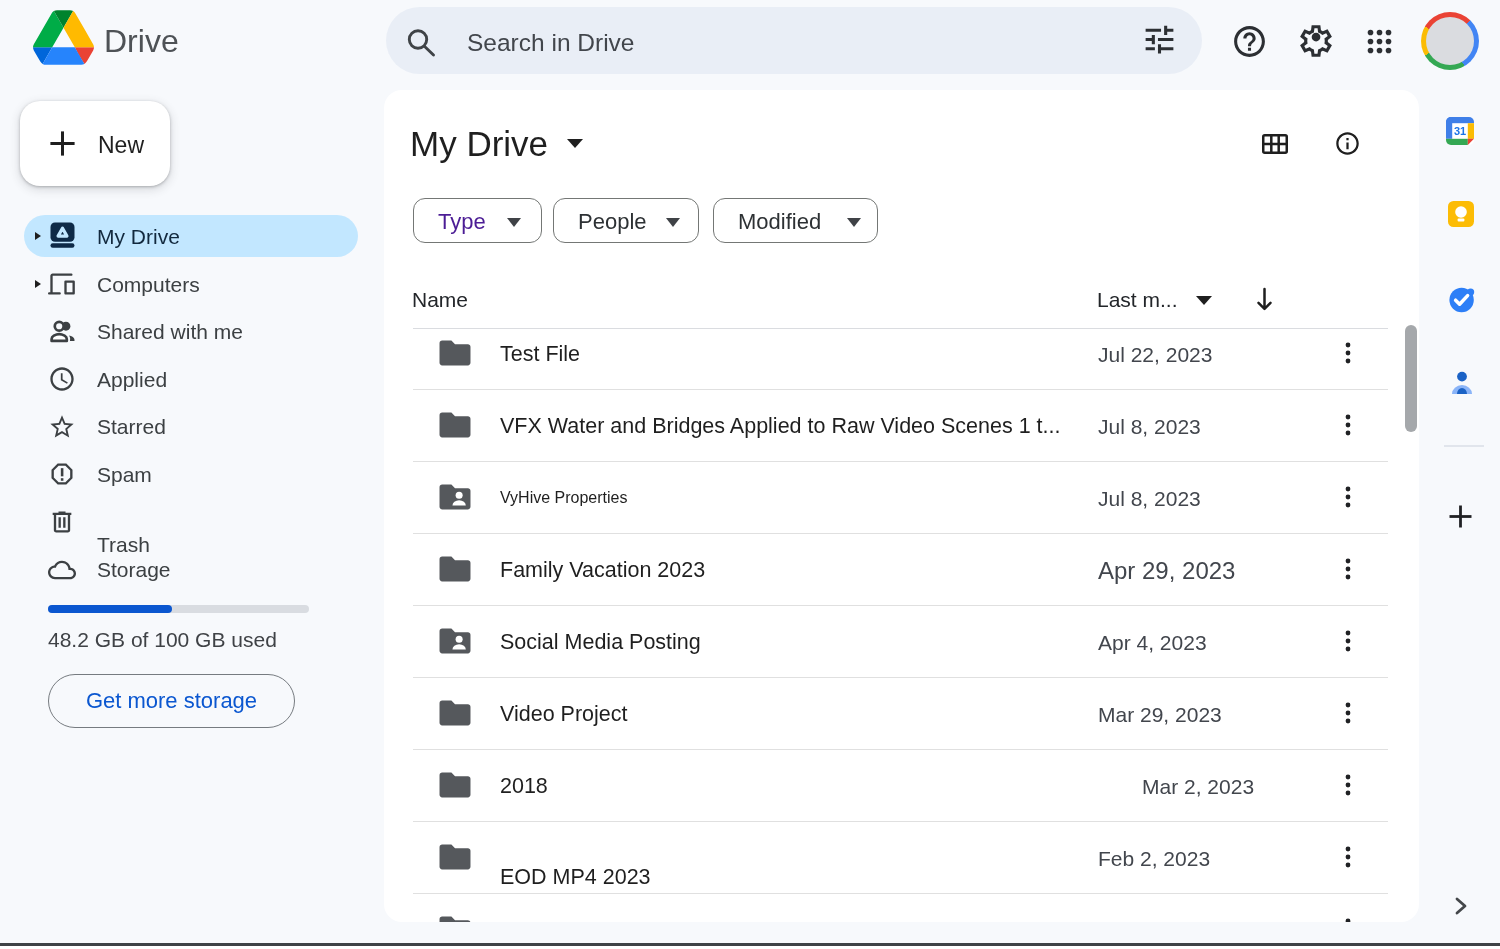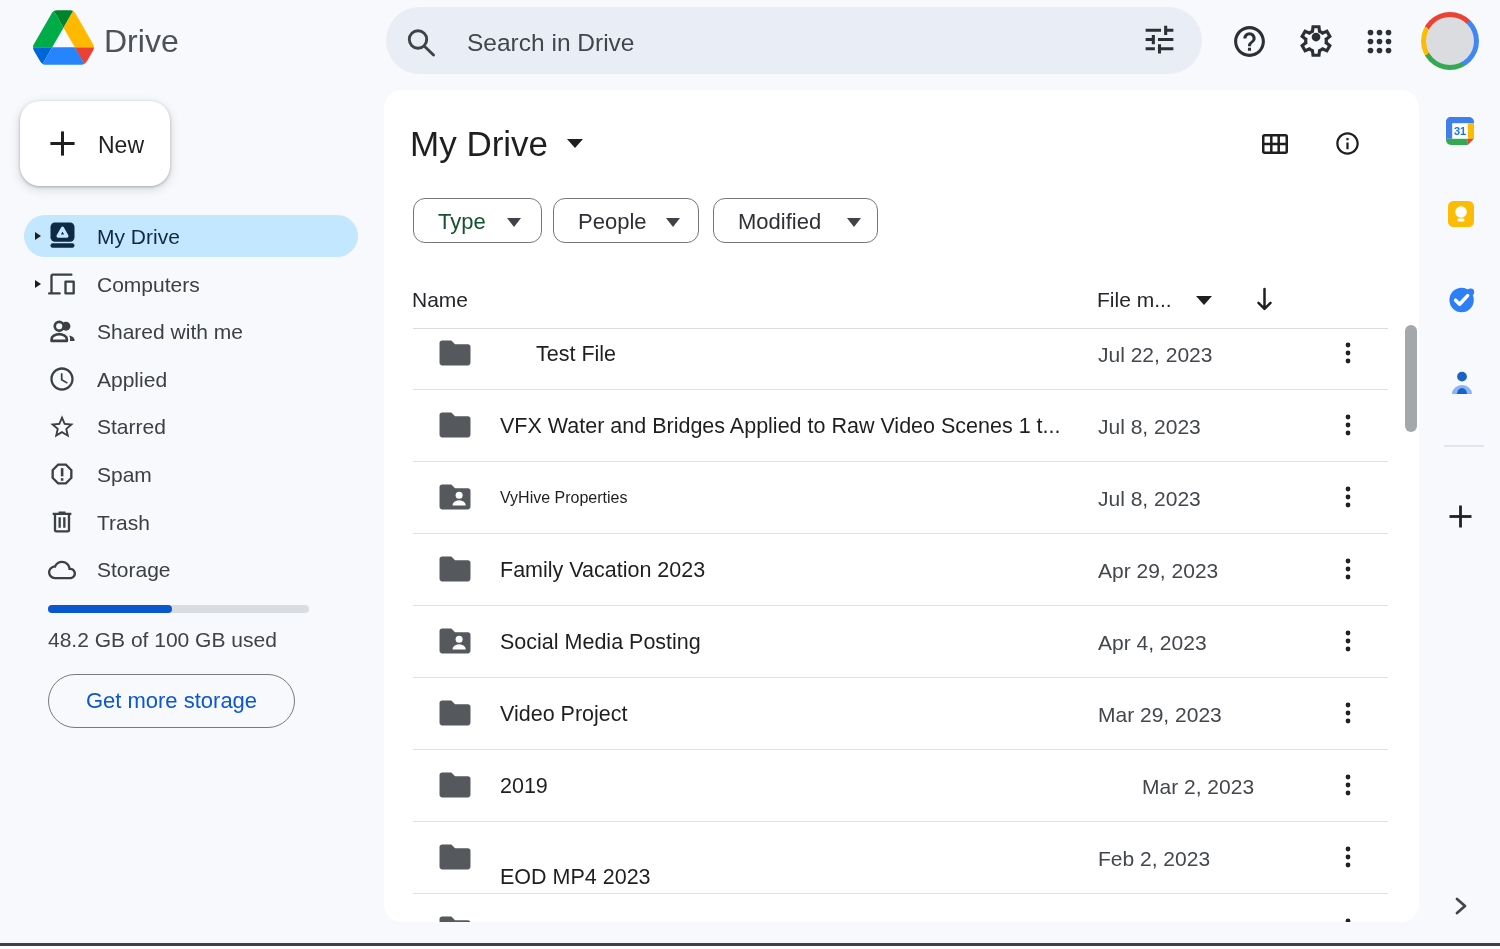--- a/index.html
+++ b/index.html
@@ -100,21 +100,21 @@
 <svg class="abs" style="left:48px; top:460px;" width="28" height="28" viewBox="0 0 24 24" fill="#3c4043">
   <path d="M15.73 3H8.27L3 8.27v7.46L8.27 21h7.46L21 15.73V8.27L15.73 3zM19 14.9L14.9 19H9.1L5 14.9V9.1L9.1 5h5.8L19 9.1v5.8z"></path>
   <rect x="11" y="7" width="2.2" height="7"></rect>
     <rect x="11" y="15.6" width="2.2" height="2.2"></rect>
 </svg>
 <div class="abs" style="left:97px; top:463px; font-size:21px; line-height:24px; color:#3c4043;">Spam</div>
 
 <svg class="abs" style="left:48px; top:508px;" width="28" height="28" viewBox="0 -960 960 960" fill="#3c4043">
   <path d="M280-120q-33 0-56.5-23.5T200-200v-520h-40v-80h200v-40h240v40h200v80h-40v520q0 33-23.5 56.5T680-120H280Zm400-600H280v520h400v-520ZM360-280h80v-360h-80v360Zm160 0h80v-360h-80v360Z"></path>
 </svg>
-<div class="abs" style="left:97px; top:511px; font-size:21px; line-height:24px; color:#3c4043;">Trash</div>
+<div class="abs" style="left:97px; top:533px; font-size:21px; line-height:24px; color:#3c4043;">Trash</div>
 
 <svg class="abs" style="left:48px; top:556px;" width="28" height="28" viewBox="0 0 24 24" fill="#3c4043">
   <path d="M19.35 10.04C18.67 6.59 15.64 4 12 4 9.11 4 6.6 5.64 5.35 8.04 2.34 8.36 0 10.91 0 14c0 3.31 2.69 6 6 6h13c2.76 0 5-2.24 5-5 0-2.64-2.05-4.78-4.65-4.96zM19 18H6c-2.21 0-4-1.79-4-4s1.79-4 4-4h.71C7.37 7.69 9.48 6 12 6c3.04 0 5.5 2.46 5.5 5.5v.5H19c1.66 0 3 1.34 3 3s-1.34 3-3 3z"></path>
 </svg>
 <div class="abs" style="left:97px; top:558px; font-size:21px; line-height:24px; color:#3c4043;">Storage</div>
 
 <div class="abs" style="left:48px; top:605px; width:261px; height:8px; border-radius:4px; background:#d9dce1;"></div>
 <div class="abs" style="left:48px; top:605px; width:124px; height:8px; border-radius:4px; background:#0b57d0;"></div>
 <div class="abs" style="left:48px; top:628px; font-size:21px; line-height:24px; color:#3f4246;">48.2 GB of 100 GB used</div>
 <div class="abs" style="left:48px; top:674px; width:247px; height:54px; border-radius:27px; border:1px solid #767b80;
@@ -128,43 +128,43 @@
     <rect x="1.25" y="1.25" width="23.5" height="17.5" rx="1.5" fill="none" stroke="#1f1f1f" stroke-width="2.5"></rect>
     <line x1="9.3" y1="1" x2="9.3" y2="19" stroke="#1f1f1f" stroke-width="2.5"></line>
     <line x1="16.7" y1="1" x2="16.7" y2="19" stroke="#1f1f1f" stroke-width="2.5"></line>
     <line x1="1" y1="10" x2="25" y2="10" stroke="#1f1f1f" stroke-width="2.5"></line>
   </svg>
   <svg class="abs" style="left:950px; top:40px;" width="27" height="27" viewBox="0 0 24 24" fill="#1f1f1f">
     <path d="M11 7h2v2h-2zm0 4h2v6h-2zm1-9C6.48 2 2 6.48 2 12s4.48 10 10 10 10-4.48 10-10S17.52 2 12 2zm0 18c-4.41 0-8-3.59-8-8s3.59-8 8-8 8 3.59 8 8-3.59 8-8 8z"></path>
   </svg>
 
   <div class="abs" style="left:29px; top:108px; width:129px; height:45px; border:1px solid #747775; border-radius:12px;"></div>
-  <div class="abs" style="left:54px; top:119px; font-size:22px; line-height:25px; color:#14532d; font-weight:500;">Type</div>
+  <div class="abs" style="left:54px; top:119px; font-size:22px; line-height:25px; color:#4c1d95; font-weight:500;">Type</div>
   <div class="abs" style="left:123px; top:128px; width:0; height:0; border-left:7px solid transparent; border-right:7px solid transparent; border-top:9px solid #3f4246;"></div>
 
   <div class="abs" style="left:169px; top:108px; width:146px; height:45px; border:1px solid #747775; border-radius:12px;"></div>
   <div class="abs" style="left:194px; top:119px; font-size:22px; line-height:25px; color:#2d3134; font-weight:500;">People</div>
   <div class="abs" style="left:282px; top:128px; width:0; height:0; border-left:7px solid transparent; border-right:7px solid transparent; border-top:9px solid #3f4246;"></div>
 
   <div class="abs" style="left:329px; top:108px; width:165px; height:45px; border:1px solid #747775; border-radius:12px;"></div>
   <div class="abs" style="left:354px; top:119px; font-size:22px; line-height:25px; color:#2d3134; font-weight:500;">Modified</div>
   <div class="abs" style="left:463px; top:128px; width:0; height:0; border-left:7px solid transparent; border-right:7px solid transparent; border-top:9px solid #3f4246;"></div>
 
   <div class="abs" style="left:28px; top:198px; font-size:21px; line-height:24px; color:#23262a;">Name</div>
-  <div class="abs" style="left:713px; top:198px; font-size:21px; line-height:24px; color:#23262a;">File m...</div>
+  <div class="abs" style="left:713px; top:198px; font-size:21px; line-height:24px; color:#23262a;">Last m...</div>
   <div class="abs" style="left:812px; top:206px; width:0; height:0; border-left:8px solid transparent; border-right:8px solid transparent; border-top:9px solid #1f1f1f;"></div>
   <svg class="abs" style="left:873px; top:197px;" width="15" height="25" viewBox="0 0 15 25">
     <path d="M7.5 2 V21.5 M1.5 15.8 L7.5 21.8 L13.5 15.8" fill="none" stroke="#1f1f1f" stroke-width="2.5" stroke-linecap="round" stroke-linejoin="round"></path>
   </svg>
   <div class="abs" style="left:29px; top:238px; width:975px; height:1px; background:#dadce0;"></div>
 
   <svg class="abs" style="left:55px; top:250px;" width="32" height="26" viewBox="0 0 31 25">
       <path d="M3 0.5 H12 L15.5 4 H28 C29.4 4 30.5 5.1 30.5 6.5 V22 C30.5 23.4 29.4 24.5 28 24.5 H3 C1.6 24.5 0.5 23.4 0.5 22 V3 C0.5 1.6 1.6 0.5 3 0.5 Z" fill="#55585c"></path>
     </svg>
-  <div class="abs" style="left:116px; top:252px; font-size:21.5px; line-height:24px; color:#1f1f1f; font-weight:500;margin-left:36px;">Test File</div>
+  <div class="abs" style="left:116px; top:252px; font-size:21.5px; line-height:24px; color:#1f1f1f; font-weight:500;">Test File</div>
   <div class="abs" style="left:714px; top:253px; font-size:21px; line-height:24px; color:#42464d;">Jul 22, 2023</div>
   <svg class="abs" style="left:961px; top:251px;" width="6" height="24" viewBox="0 0 6 24" fill="#202124">
       <circle cx="3" cy="4" r="2.4"></circle>
       <circle cx="3" cy="12" r="2.4"></circle>
       <circle cx="3" cy="20" r="2.4"></circle>
     </svg>
   <div class="abs" style="left:29px; top:299px; width:975px; height:1px; background:#e0e0e0;"></div>
 
   <svg class="abs" style="left:55px; top:322px;" width="32" height="26" viewBox="0 0 31 25">
       <path d="M3 0.5 H12 L15.5 4 H28 C29.4 4 30.5 5.1 30.5 6.5 V22 C30.5 23.4 29.4 24.5 28 24.5 H3 C1.6 24.5 0.5 23.4 0.5 22 V3 C0.5 1.6 1.6 0.5 3 0.5 Z" fill="#55585c"></path>
@@ -189,21 +189,21 @@
       <circle cx="3" cy="4" r="2.4"></circle>
       <circle cx="3" cy="12" r="2.4"></circle>
       <circle cx="3" cy="20" r="2.4"></circle>
     </svg>
   <div class="abs" style="left:29px; top:443px; width:975px; height:1px; background:#e0e0e0;"></div>
 
   <svg class="abs" style="left:55px; top:466px;" width="32" height="26" viewBox="0 0 31 25">
       <path d="M3 0.5 H12 L15.5 4 H28 C29.4 4 30.5 5.1 30.5 6.5 V22 C30.5 23.4 29.4 24.5 28 24.5 H3 C1.6 24.5 0.5 23.4 0.5 22 V3 C0.5 1.6 1.6 0.5 3 0.5 Z" fill="#55585c"></path>
     </svg>
   <div class="abs" style="left:116px; top:468px; font-size:21.5px; line-height:24px; color:#1f1f1f; font-weight:500;">Family Vacation 2023</div>
-  <div class="abs" style="left:714px; top:469px; font-size:21px; line-height:24px; color:#42464d;">Apr 29, 2023</div>
+  <div class="abs" style="left:714px; top:469px; font-size:24px; line-height:24px; color:#42464d;">Apr 29, 2023</div>
   <svg class="abs" style="left:961px; top:467px;" width="6" height="24" viewBox="0 0 6 24" fill="#202124">
       <circle cx="3" cy="4" r="2.4"></circle>
       <circle cx="3" cy="12" r="2.4"></circle>
       <circle cx="3" cy="20" r="2.4"></circle>
     </svg>
   <div class="abs" style="left:29px; top:515px; width:975px; height:1px; background:#e0e0e0;"></div>
 
   <svg class="abs" style="left:55px; top:538px;" width="32" height="26" viewBox="0 0 31 25">
       <path d="M3 0.5 H12 L15.5 4 H28 C29.4 4 30.5 5.1 30.5 6.5 V22 C30.5 23.4 29.4 24.5 28 24.5 H3 C1.6 24.5 0.5 23.4 0.5 22 V3 C0.5 1.6 1.6 0.5 3 0.5 Z" fill="#55585c"></path>
       <circle cx="19.5" cy="10.8" r="3.4" fill="#fff"></circle>
@@ -226,21 +226,21 @@
   <svg class="abs" style="left:961px; top:611px;" width="6" height="24" viewBox="0 0 6 24" fill="#202124">
       <circle cx="3" cy="4" r="2.4"></circle>
       <circle cx="3" cy="12" r="2.4"></circle>
       <circle cx="3" cy="20" r="2.4"></circle>
     </svg>
   <div class="abs" style="left:29px; top:659px; width:975px; height:1px; background:#e0e0e0;"></div>
 
   <svg class="abs" style="left:55px; top:682px;" width="32" height="26" viewBox="0 0 31 25">
       <path d="M3 0.5 H12 L15.5 4 H28 C29.4 4 30.5 5.1 30.5 6.5 V22 C30.5 23.4 29.4 24.5 28 24.5 H3 C1.6 24.5 0.5 23.4 0.5 22 V3 C0.5 1.6 1.6 0.5 3 0.5 Z" fill="#55585c"></path>
     </svg>
-  <div class="abs" style="left:116px; top:684px; font-size:21.5px; line-height:24px; color:#1f1f1f; font-weight:500;">2019</div>
+  <div class="abs" style="left:116px; top:684px; font-size:21.5px; line-height:24px; color:#1f1f1f; font-weight:500;">2018</div>
   <div class="abs" style="left:714px; top:685px; font-size:21px; line-height:24px; color:#42464d;margin-left:44px;">Mar 2, 2023</div>
   <svg class="abs" style="left:961px; top:683px;" width="6" height="24" viewBox="0 0 6 24" fill="#202124">
       <circle cx="3" cy="4" r="2.4"></circle>
       <circle cx="3" cy="12" r="2.4"></circle>
       <circle cx="3" cy="20" r="2.4"></circle>
     </svg>
   <div class="abs" style="left:29px; top:731px; width:975px; height:1px; background:#e0e0e0;"></div>
 
   <svg class="abs" style="left:55px; top:754px;" width="32" height="26" viewBox="0 0 31 25">
       <path d="M3 0.5 H12 L15.5 4 H28 C29.4 4 30.5 5.1 30.5 6.5 V22 C30.5 23.4 29.4 24.5 28 24.5 H3 C1.6 24.5 0.5 23.4 0.5 22 V3 C0.5 1.6 1.6 0.5 3 0.5 Z" fill="#55585c"></path>

